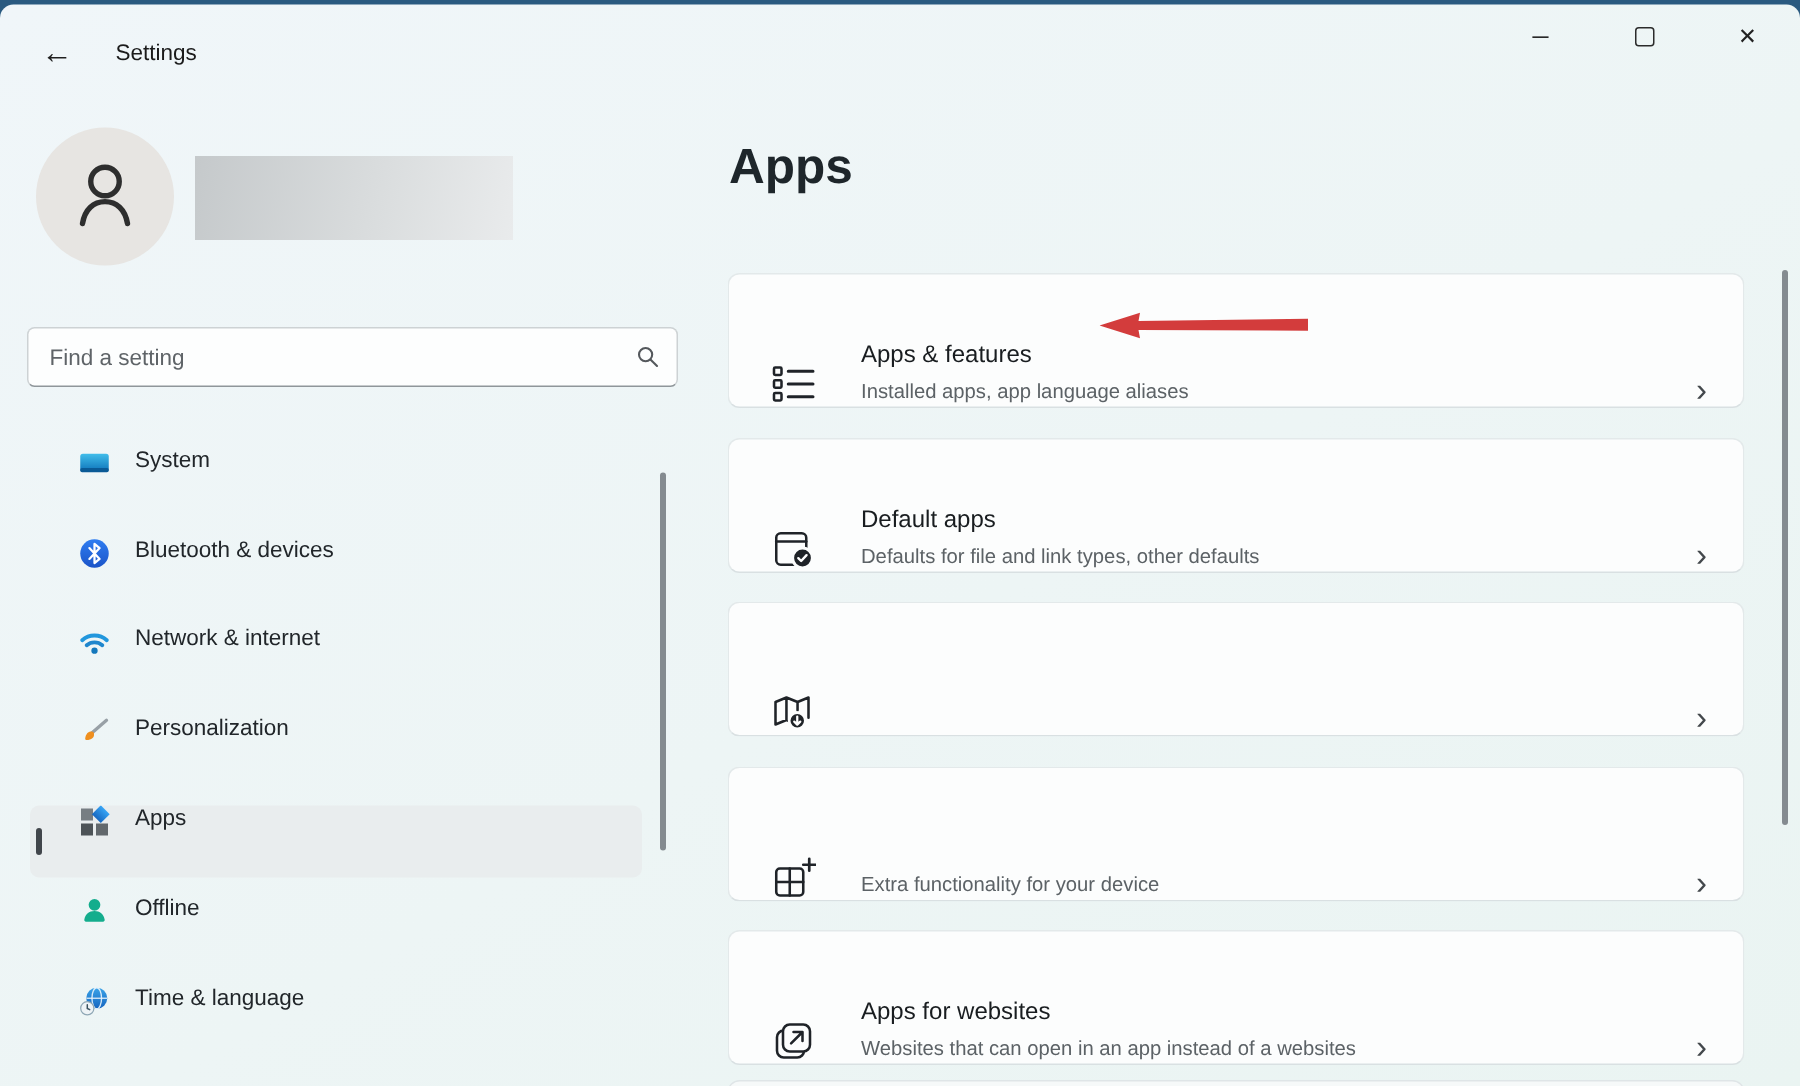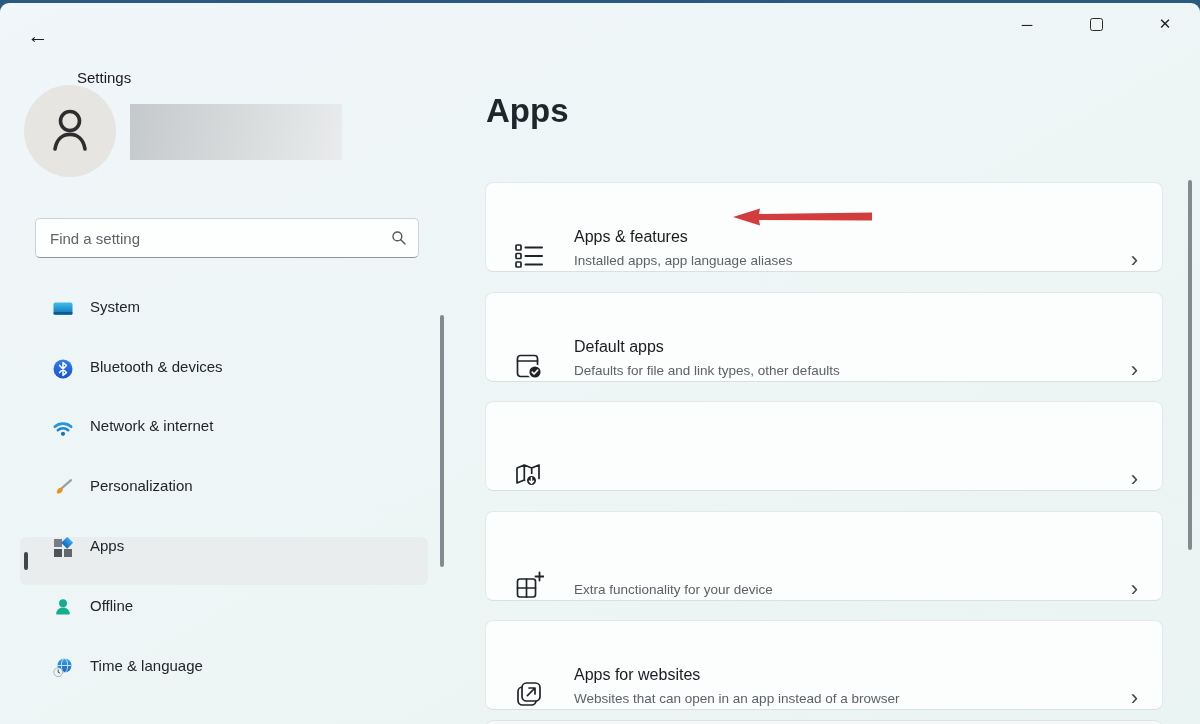--- a/index.html
+++ b/index.html
@@ -4,33 +4,33 @@
 <style>
   html,body{margin:0;padding:0;width:1200px;height:724px;overflow:hidden;
     font-family:"Liberation Sans", sans-serif;background:#2a5a80;}
   .stage{position:relative;width:1200px;height:724px;}
   .window-bg{position:absolute;left:0;top:3px;width:1200px;height:721px;
     background:linear-gradient(150deg,#f0f6f9 0%,#edf5f5 55%,#eaf4f2 100%);
     border-radius:9px 9px 0 0;}
   
   .back-btn{position:absolute;left:22px;top:20px;width:32px;height:32px;border:none;
     background:transparent;font-size:21px;color:#1f1f1f;cursor:pointer;line-height:32px;text-align:center;padding:0;}
-  .app-title{position:absolute;left:77px;top:27px;font-size:15px;color:#1b1b1b;margin-top:42px;}
+  .app-title{position:absolute;left:77px;top:27px;font-size:15px;color:#1b1b1b;}
   .win-btn{position:absolute;top:6px;width:46px;height:36px;border:none;background:transparent;
     display:flex;align-items:center;justify-content:center;color:#222;cursor:pointer;padding:0;}
   .win-btn.min{left:1004px;font-size:15px;}
   .win-btn.max{left:1073px;}
   .max-glyph{width:11px;height:11px;border:1.3px solid #2b2b2b;border-radius:2.5px;}
   .win-btn.close{left:1142px;font-size:15px;}
   
   .avatar{position:absolute;left:24px;top:85px;width:92px;height:92px;border-radius:50%;
     background:#e7e5e2;display:flex;align-items:center;justify-content:center;}
   .name-redacted{position:absolute;left:130px;top:104px;width:212px;height:56px;
     background:linear-gradient(100deg,#c5c9cb 0%,#d9dcdd 55%,#e9ebec 100%);}
-  .searchbox{position:absolute;left:35px;top:218px;width:384px;height:40px;}
+  .searchbox{position:absolute;left:18px;top:218px;width:434px;height:40px;}
   .searchbox input{width:100%;height:100%;box-sizing:border-box;border:1px solid #cdd2d4;
     border-bottom:1px solid #8f969a;border-radius:5px;background:#fdfefe;
     padding:0 40px 0 14px;font-size:15px;color:#333;font-family:"Liberation Sans",sans-serif;outline:none;}
   .searchbox input::placeholder{color:#5f6468;opacity:1;}
   .search-ic{position:absolute;right:12px;top:12px;pointer-events:none;}
   .nav-item{position:absolute;left:20px;width:408px;height:48px;border-radius:6px;
     display:flex;align-items:flex-start;padding-left:32px;box-sizing:border-box;cursor:pointer;}
   .nav-item.sel{background:#e9edee;}
   .nav-item .accent{position:absolute;left:4px;top:15px;width:3.5px;height:18px;border-radius:2px;background:#41464b;}
   .nicon{width:22px;height:22px;margin-right:16px;display:inline-flex;}
@@ -252,21 +252,21 @@
   <div class="card" style="top:620px">
     <span class="cicon">
       <svg width="30" height="30" viewBox="0 0 30 30" fill="none" stroke="#1f2328" stroke-width="1.7" stroke-linecap="round" stroke-linejoin="round">
       <rect x="4" y="8" width="18" height="18" rx="4.5"></rect>
       <rect x="8" y="4" width="18" height="18" rx="4.5" fill="#fcfdfd"></rect>
       <path d="M13.4 16.6 L20.5 9.5 M15 9 H21 V15"></path>
         </svg>
       </span>
     <span class="ctext">
       <span class="ctitle">Apps for websites</span>
-      <span class="csub">Websites that can open in an app instead of a browser</span>
+      <span class="csub">Websites that can open in an app instead of a websites</span>
     </span>
     <span class="chev">›</span>
   </div>
 
   <div class="card-partial"></div>
 
   <svg class="annot-arrow" width="140" height="22" viewBox="0 0 140 22">
     <polygon points="0,11 27,2.5 26,8 139,6.5 139,14.5 26,14 27,19.5" fill="#d33c3c"></polygon>
   </svg>
 

